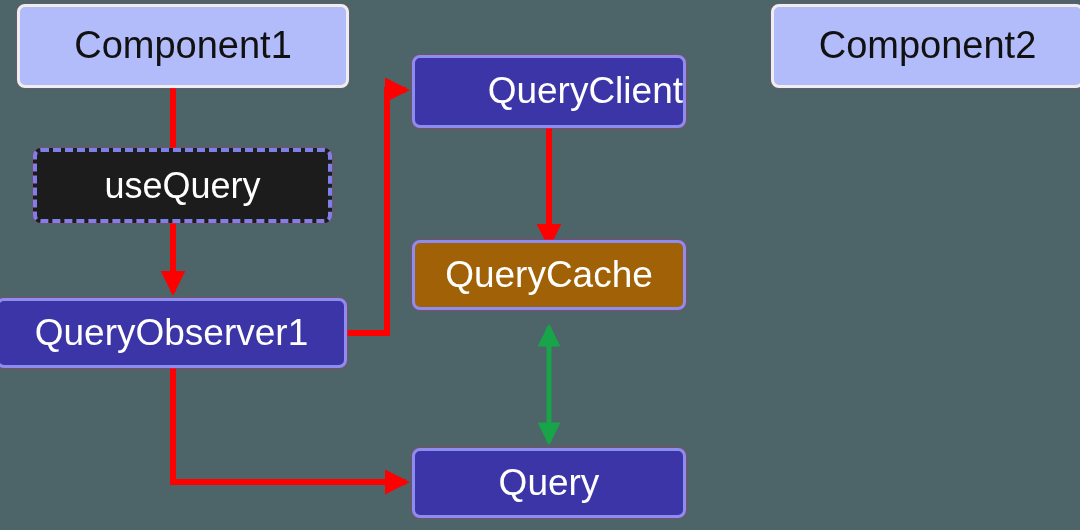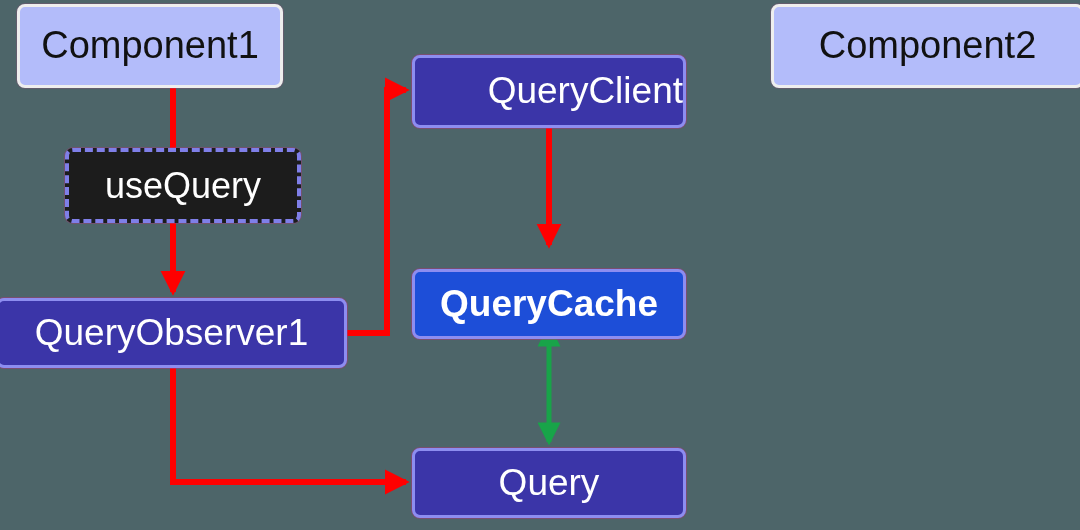--- a/index.html
+++ b/index.html
@@ -87,33 +87,33 @@
         <path d="M173 88 L173 148" fill="none" stroke="#ff0000" stroke-width="6" stroke-linecap="butt" stroke-linejoin="miter"></path>
         <path d="M173 223 L173 292" fill="none" stroke="#ff0000" stroke-width="6" stroke-linecap="butt" stroke-linejoin="miter" marker-end="url(#arrow-red)"></path>
         <path d="M347 333 L387 333 L387 90 L406 90" fill="none" stroke="#ff0000" stroke-width="6" stroke-linecap="butt" stroke-linejoin="miter" marker-end="url(#arrow-red)"></path>
         <path d="M549 128 L549 245" fill="none" stroke="#ff0000" stroke-width="6" stroke-linecap="butt" stroke-linejoin="miter" marker-end="url(#arrow-red)"></path>
         <path d="M173 368 L173 482 L406 482" fill="none" stroke="#ff0000" stroke-width="6" stroke-linecap="butt" stroke-linejoin="miter" marker-end="url(#arrow-red)"></path>
         <path d="M549 327 L549 442" fill="none" stroke="#18a449" stroke-width="5" stroke-linecap="butt" stroke-linejoin="miter" marker-end="url(#arrow-green)" marker-start="url(#arrow-green-start)"></path>
       </g>
   </svg>
 
   <div id="nodes-layer">
-      <div class="node component" style="left: 17px; top: 4px; width: 266px; height: 84px; background: rgb(179, 188, 250); border-color: rgb(238, 238, 238); color: rgb(17, 17, 17);">
+      <div class="node component" style="left: 17px; top: 4px; width: 332px; height: 84px; background: rgb(179, 188, 250); border-color: rgb(238, 238, 238); color: rgb(17, 17, 17);">
         <span class="node-label">Component1</span>
       </div>
-      <div class="node hook" style="left: 33px; top: 148px; width: 236px; height: 75px; background: rgb(28, 28, 28); border-color: rgb(127, 127, 232); color: rgb(255, 255, 255); margin-left: 32px;">
+      <div class="node hook" style="left: 33px; top: 148px; width: 299px; height: 75px; background: rgb(28, 28, 28); border-color: rgb(127, 127, 232); color: rgb(255, 255, 255);">
         <span class="node-label">useQuery</span>
       </div>
       <div class="node internal" style="left: -4px; top: 298px; width: 351px; height: 70px; background: rgb(59, 53, 168); border-color: rgb(141, 141, 240); color: rgb(255, 255, 255);">
         <span class="node-label">QueryObserver1</span>
       </div>
       <div class="node internal" style="left: 412px; top: 55px; width: 274px; height: 73px; background: rgb(59, 53, 168); border-color: rgb(141, 141, 240); color: rgb(255, 255, 255); justify-content: flex-end;">
         <span class="node-label">QueryClient</span>
       </div>
-      <div class="node internal" style="left: 412px; top: 269px; width: 274px; height: 70px; background: #1d4ed8; border-color: rgb(141, 141, 240); color: rgb(255, 255, 255); font-weight: bold;">
+      <div class="node internal" style="left: 412px; top: 240px; width: 274px; height: 70px; background: #a16207; border-color: rgb(141, 141, 240); color: rgb(255, 255, 255);">
         <span class="node-label">QueryCache</span>
       </div>
       <div class="node internal" style="left: 412px; top: 448px; width: 274px; height: 70px; background: rgb(59, 53, 168); border-color: rgb(141, 141, 240); color: rgb(255, 255, 255);">
         <span class="node-label">Query</span>
       </div>
       <div class="node component" style="left: 771px; top: 4px; width: 313px; height: 84px; background: rgb(179, 188, 250); border-color: rgb(238, 238, 238); color: rgb(17, 17, 17);">
         <span class="node-label">Component2</span>
       </div>
     </div>
 

